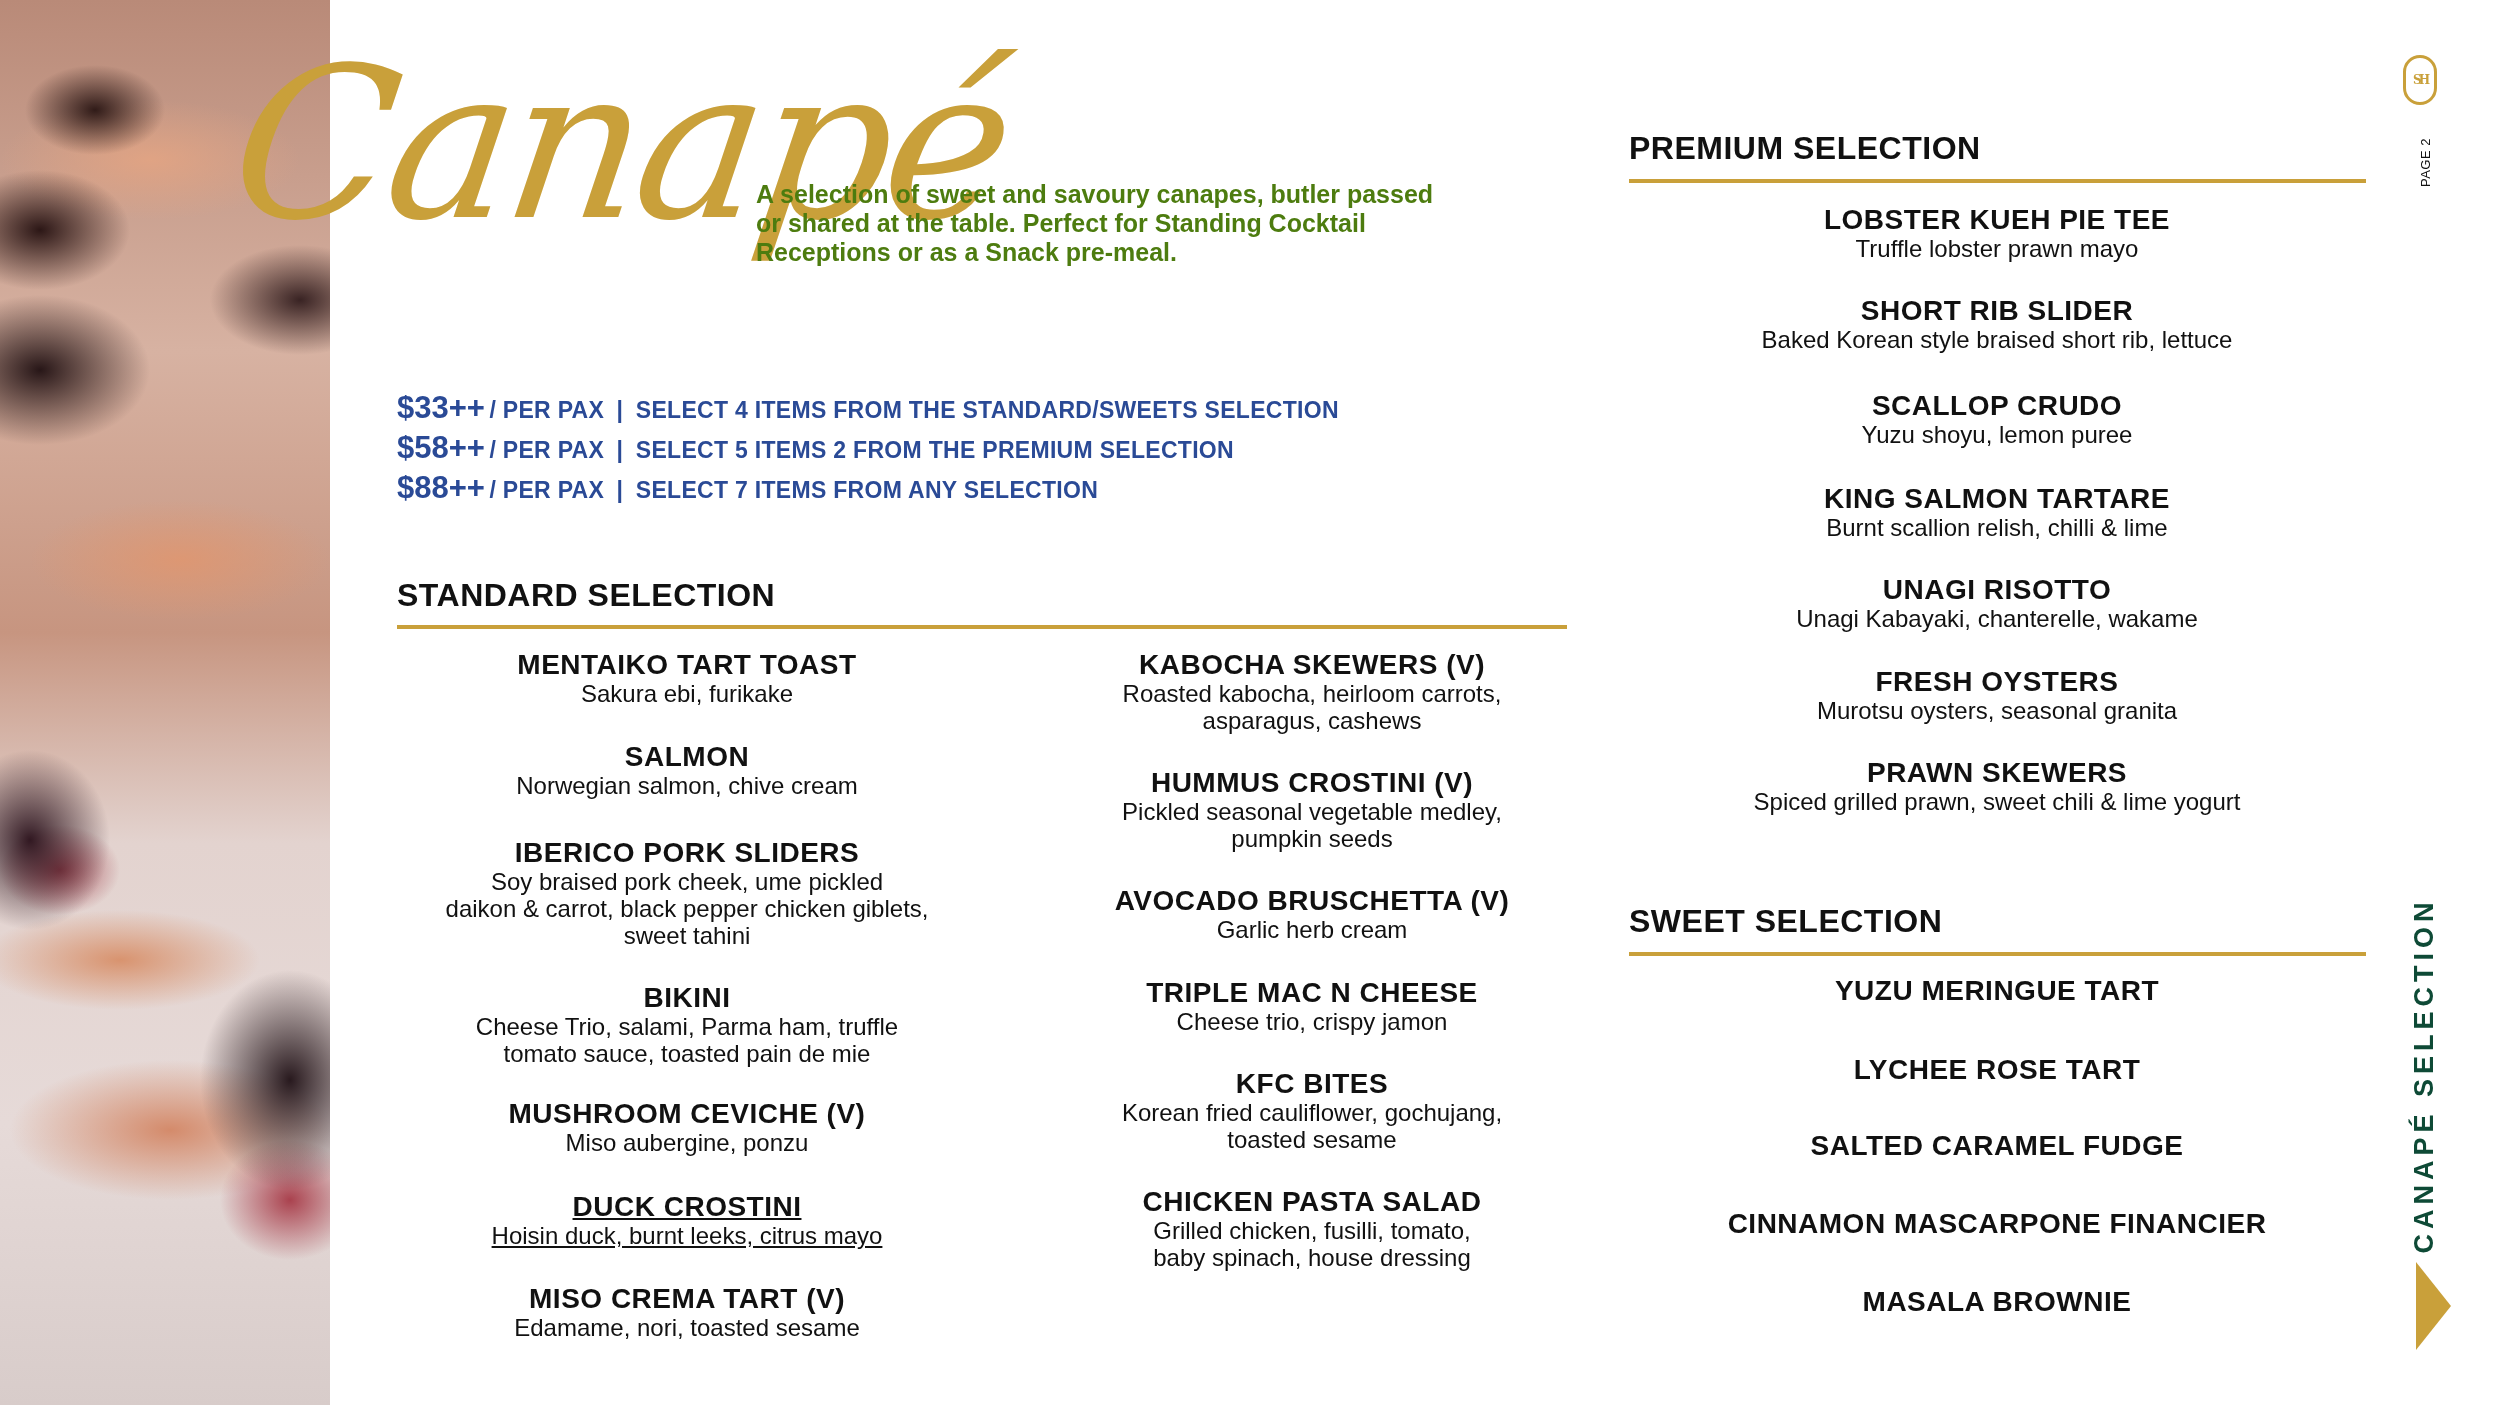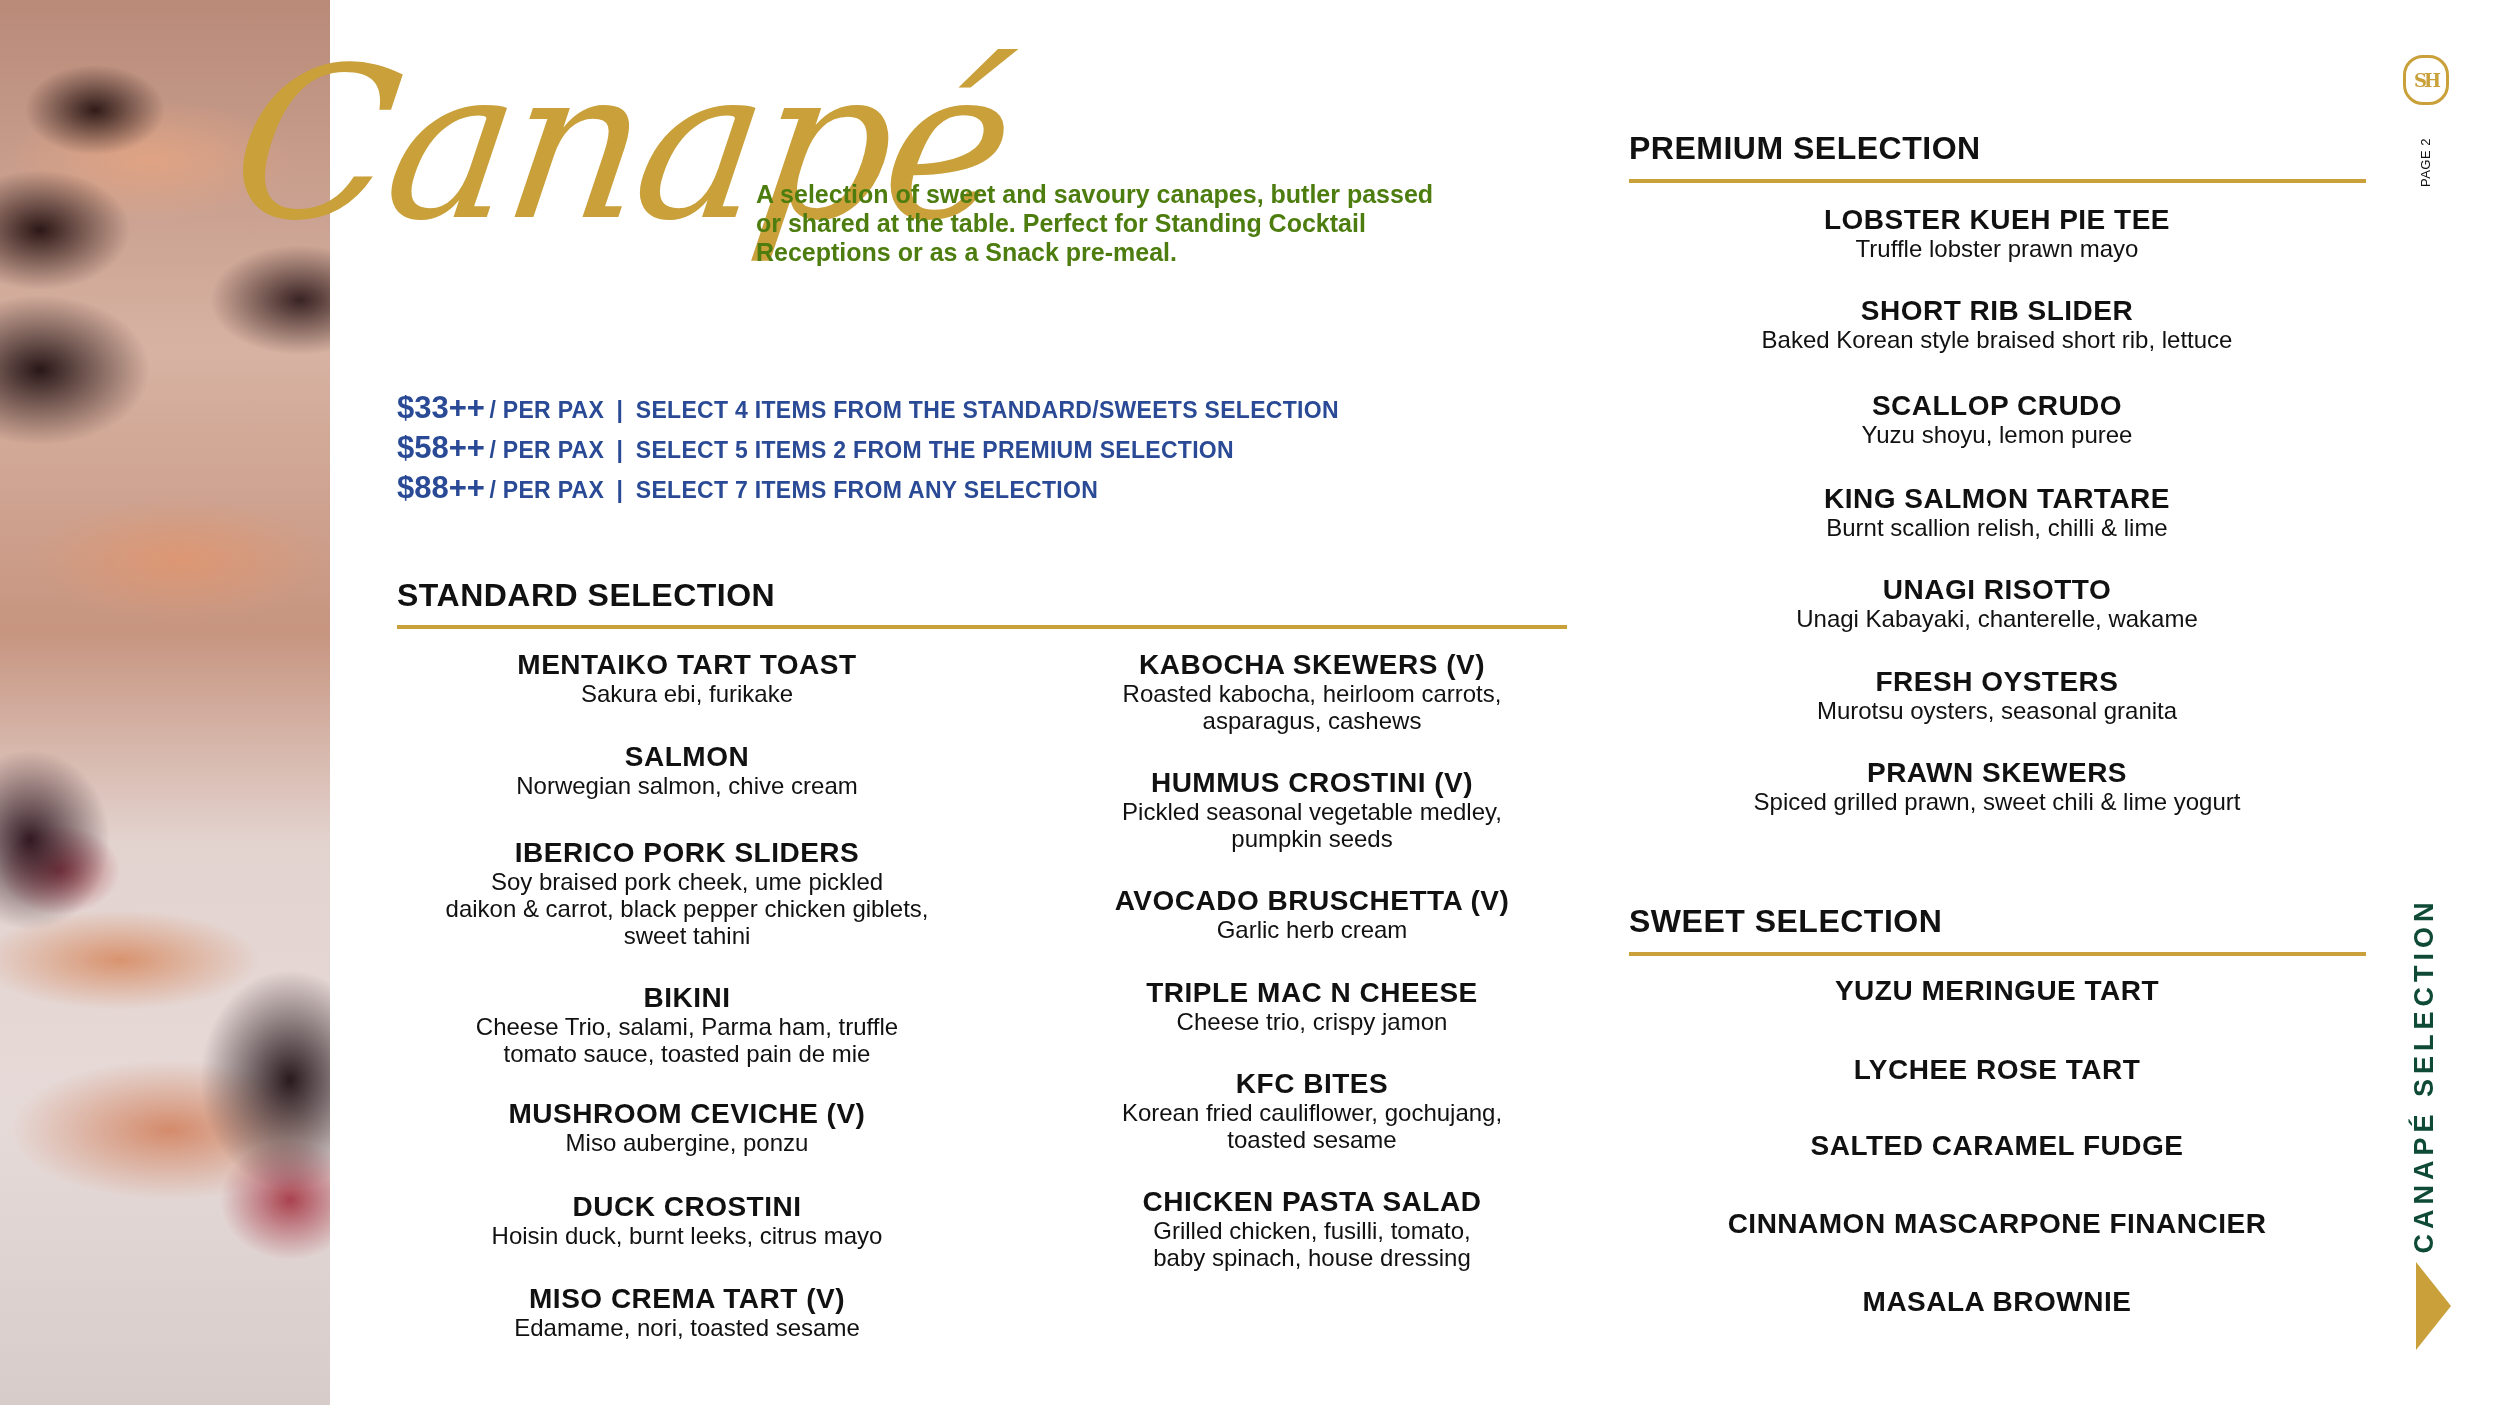--- a/index.html
+++ b/index.html
@@ -26,21 +26,21 @@
   .price-line { height:40px; line-height:40px; white-space:nowrap; }
   .price-amt { font-size:31px; }
   .price-rest { font-size:23px; letter-spacing:0.3px; }
   .sep { display:inline-block; margin:0 8px; }
   .section-heading { position:absolute; font-weight:bold; font-size:32px; letter-spacing:0.5px; text-align:left; color:#111; }
   .gold-line { position:absolute; height:4px; background:#c9a03a; }
   .item { position:absolute; text-align:center; transform:translateX(-50%); white-space:nowrap; }
   .item-title { font-weight:bold; font-size:28px; line-height:30px; letter-spacing:0.5px; }
   .item-desc { font-size:24px; line-height:27px; }
   .sweet-item .item-title { font-size:28px; }
-  .logo { position:absolute; left:2403px; top:55px; width:46px; height:50px; border:3px solid #c9a03a; border-radius:20px; box-sizing:border-box; color:#c9a03a; font-family:"DejaVu Serif", serif; font-size:18px; font-weight:bold; display:flex; align-items:center; justify-content:center; letter-spacing:-3px; }
+  .logo { position:absolute; left:2403px; top:55px; width:34px; height:50px; border:3px solid #c9a03a; border-radius:20px; box-sizing:border-box; color:#c9a03a; font-family:"DejaVu Serif", serif; font-size:12px; font-weight:bold; display:flex; align-items:center; justify-content:center; letter-spacing:-3px; }
   .page-label { position:absolute; left:2410px; top:135px; width:30px; height:55px; display:flex; align-items:center; justify-content:center; }
   .page-label span { transform:rotate(-90deg); white-space:nowrap; font-size:13px; color:#111; letter-spacing:0.5px; }
   .vertical-title { position:absolute; left:2404px; top:905px; width:40px; height:340px; display:flex; align-items:center; justify-content:center; }
   .vertical-title span { transform:rotate(-90deg); white-space:nowrap; font-weight:bold; font-size:27px; letter-spacing:5px; color:#0e4a36; }
   .next-arrow { position:absolute; left:2416px; top:1262px; width:0; height:0; border-top:44px solid transparent; border-bottom:44px solid transparent; border-left:35px solid #c9a03a; cursor:pointer; }
 </style>
 </head>
 <body>
 
 <div class="photo"></div>
@@ -89,21 +89,21 @@
 </div>
 <div class="item" style="left:687px; top:983px;">
   <div class="item-title">BIKINI</div>
   <div class="item-desc">Cheese Trio, salami, Parma ham, truffle</div>
   <div class="item-desc">tomato sauce, toasted pain de mie</div>
 </div>
 <div class="item" style="left:687px; top:1099px;">
   <div class="item-title">MUSHROOM CEVICHE (V)</div>
   <div class="item-desc">Miso aubergine, ponzu</div>
 </div>
-<div class="item" style="left:687px; top:1192px;">
+<div class="item" style="left:687px; top:1192px;text-decoration:underline;">
   <div class="item-title">DUCK CROSTINI</div>
   <div class="item-desc">Hoisin duck, burnt leeks, citrus mayo</div>
 </div>
 <div class="item" style="left:687px; top:1284px;">
   <div class="item-title">MISO CREMA TART (V)</div>
   <div class="item-desc">Edamame, nori, toasted sesame</div>
 </div>
 
 <div class="item" style="left:1312px; top:650px;">
   <div class="item-title">KABOCHA SKEWERS (V)</div>

